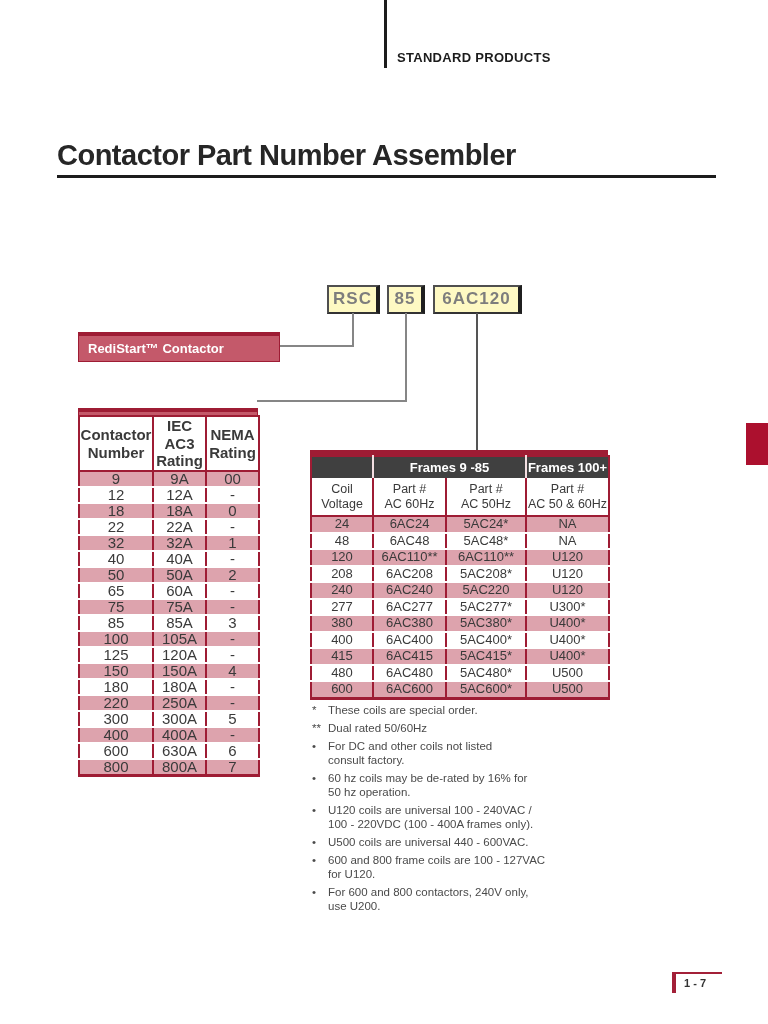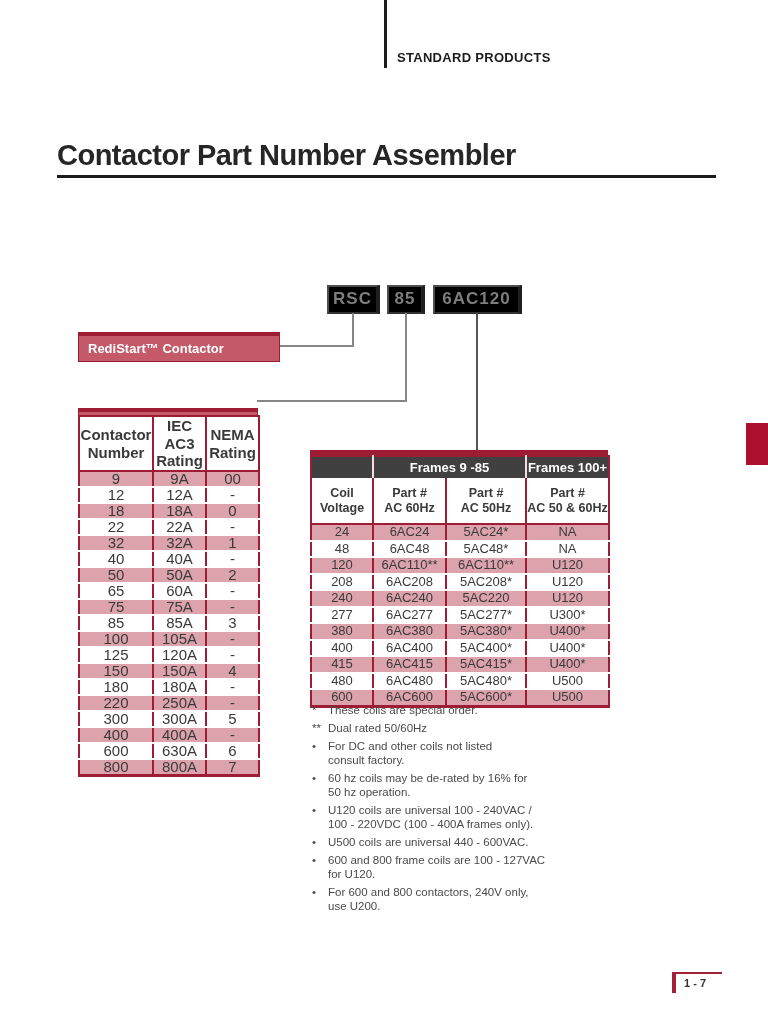--- a/index.html
+++ b/index.html
@@ -37,21 +37,21 @@
   }
 
   
   .pn-box {
     position: absolute; top: 285px; height: 29px;
     border: 2px solid #4f4f4f;
     border-right: 4px solid #1f1f1f;
     border-bottom: 2px solid #333;
     color: #7d7d7d; font-weight: bold; font-size: 17px;
     text-align: center; line-height: 24px; letter-spacing: 1px;
-    background: #000000;
+    background: #fef9c3;
   }
   .box-rsc    { left: 327px; width: 53px; }
   .box-85     { left: 387px; width: 38px; }
   .box-6ac120 { left: 433px; width: 89px; }
 
   .conn { position: absolute; background: #868686; }
   .conn.dark { background: #555; }
 
   
   .banner {
@@ -96,22 +96,22 @@
     font-size: 13px; color: #3a3a3a; text-align: center;
     border: 2px solid #9e1c34; border-bottom: 3px solid #9e1c34;
   }
   .coil-table th, .coil-table td { padding: 0; }
   .coil-table tr.group-row th {
     background: #404040; color: #ffffff; font-weight: bold;
     height: 21px; line-height: 21px; font-size: 13px; margin-top: 36px;
   }
   .coil-table tr.group-row th + th { border-left: 2px solid #f3dfe2; }
   .coil-table tr.col-row th {
-    font-weight: bold; white-space: pre-line; line-height: 1.18;
-    height: 46px; vertical-align: middle; font-size: 12.5px;
+    font-weight: normal; white-space: pre-line; line-height: 1.18;
+    height: 38px; vertical-align: middle; font-size: 12.5px;
     border-bottom: 2px solid #9e1c34; background: #fff;
   }
   .coil-table tr.col-row th + th,
   .coil-table tbody td + td { border-left: 2px solid #9e1c34; }
   .coil-table tbody td {
     height: 14.5px; line-height: 14.5px;
     border-bottom: 2px solid #ffffff;
   }
   .coil-table tbody tr.pink td { background: #dda3ad; }
   .coil-table tbody tr:last-child td { border-bottom: none; }

